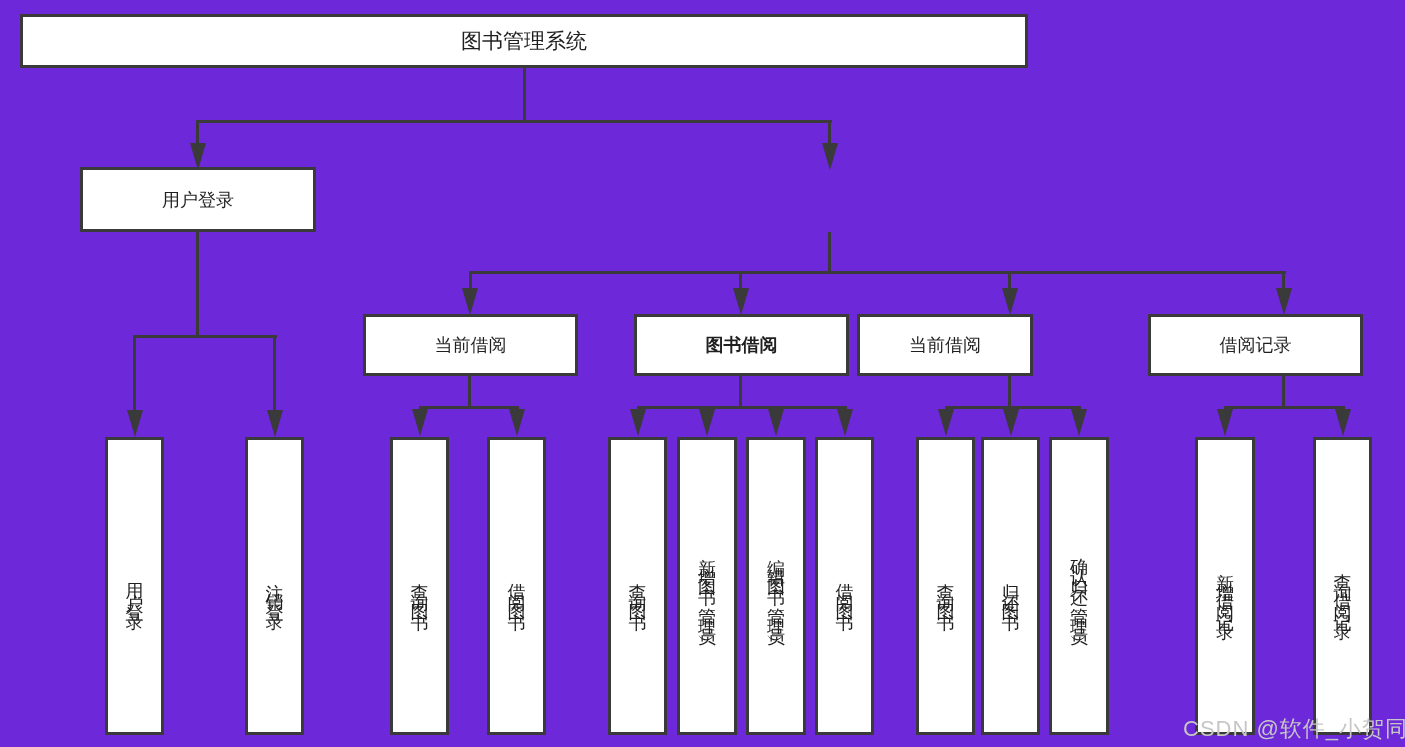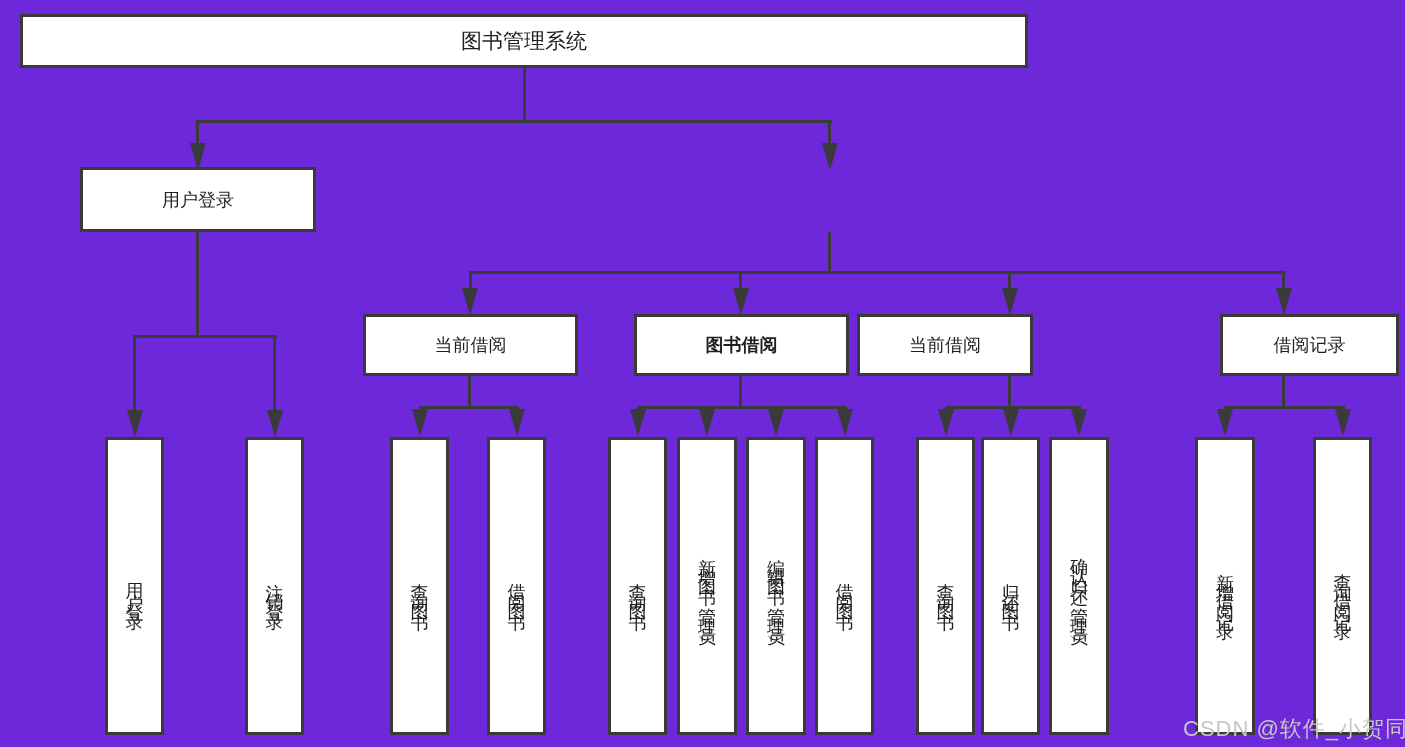--- a/index.html
+++ b/index.html
@@ -95,21 +95,21 @@
   <div class="vline" style="left:739px; top:271px; height:22px;"></div>
   <div class="arrow" style="left:733px; top:288px;"></div>
   <div class="vline" style="left:1008px; top:271px; height:22px;"></div>
   <div class="arrow" style="left:1002px; top:288px;"></div>
   <div class="vline" style="left:1282px; top:271px; height:22px;"></div>
   <div class="arrow" style="left:1276px; top:288px;"></div>
 
   <div class="box" style="left:363px; top:314px; width:215px; height:62px;">当前借阅</div>
   <div class="box" style="left:634px; top:314px; width:215px; height:62px;font-weight:bold;">图书借阅</div>
   <div class="box" style="left:857px; top:314px; width:176px; height:62px;">当前借阅</div>
-  <div class="box" style="left:1220px; top:314px; width:179px; height:62px;">借阅记录</div>
+  <div class="box" style="left:1148px; top:314px; width:215px; height:62px;">借阅记录</div>
 
   <div class="vline" style="left:468px; top:374px; height:34px;"></div>
   <div class="hline" style="left:419px; top:406px; width:100px;"></div>
   <div class="arrow" style="left:412px; top:409px;"></div>
   <div class="arrow" style="left:509px; top:409px;"></div>
 
   <div class="vline" style="left:739px; top:374px; height:34px;"></div>
   <div class="hline" style="left:637px; top:406px; width:210px;"></div>
   <div class="arrow" style="left:630px; top:409px;"></div>
   <div class="arrow" style="left:699px; top:409px;"></div>

